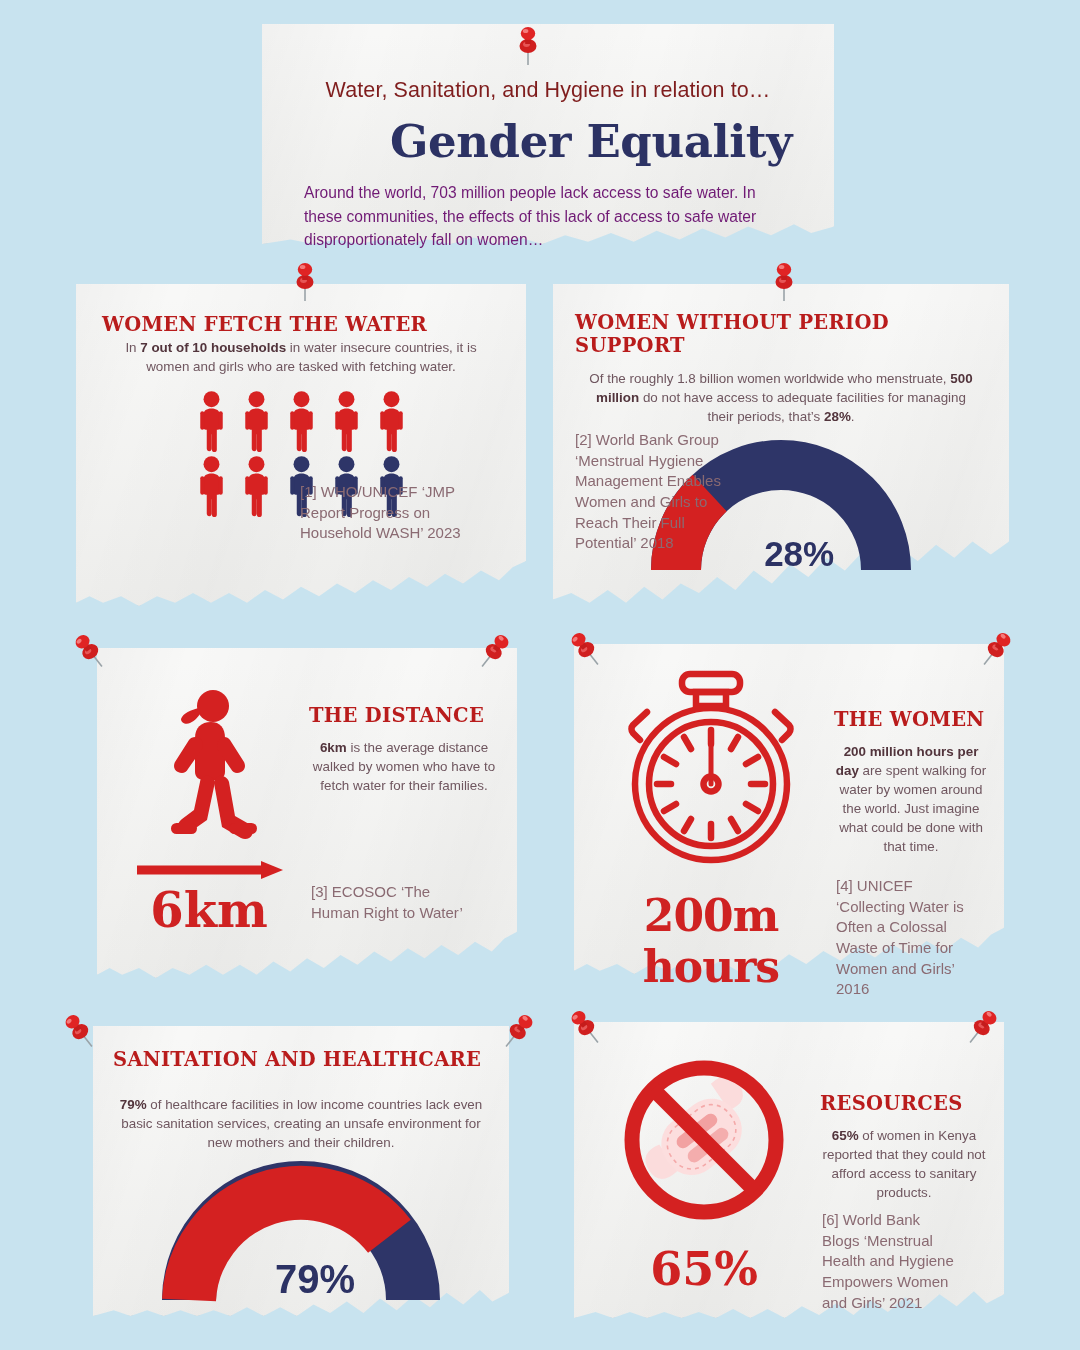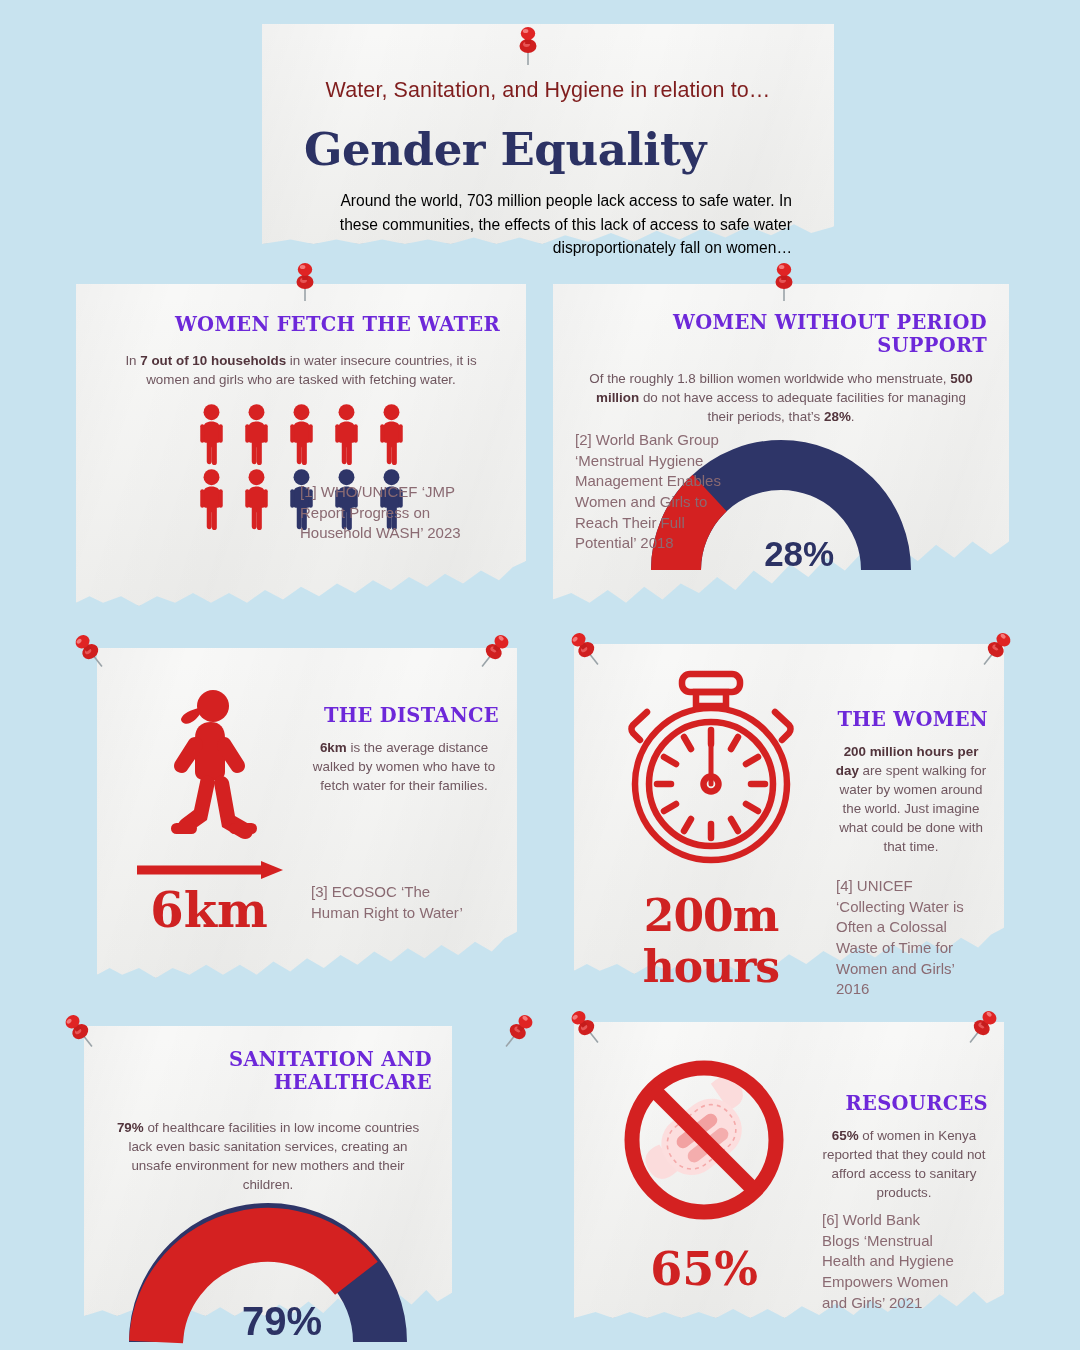--- a/index.html
+++ b/index.html
@@ -67,37 +67,37 @@
     font-size: 21.5px;
     color: #7f1d1d;
     text-align: center;
     letter-spacing: .1px;
   }
   .maintitle {
     font-family: "DejaVu Serif", serif;
     font-size: 45px;
     font-weight: bold;
     color: #2c3264;
-    text-align: left;
+    text-align: right;
     letter-spacing: -.4px;
-    margin-top: 20px;
+    margin-top: 12px;
   }
   .lede {
     font-size: 15.6px;
     line-height: 1.52;
-    color: #000000;
-    text-align: right;
+    color: #701a75;
+    text-align: left;
     margin-top: 13px;
   }
 
   .card-title {
     font-family: "DejaVu Serif", serif;
     font-weight: bold;
-    color: #6d28d9;
-    text-align: right;
+    color: #b91c1c;
+    text-align: left;
     font-size: 19.5px;
     letter-spacing: .3px;
   }
   .card-body {
     font-size: 13.4px;
     line-height: 1.42;
     color: #6f565f;
     text-align: center;
   }
   .card-body b { color: #52343c; font-weight: bold; }
@@ -152,21 +152,21 @@
       <rect x="14.2" y="13" width="5.6" height="9" fill="#c51c1c"></rect>
       <ellipse cx="17" cy="11.5" rx="7.2" ry="6.4" fill="#e02424"></ellipse>
       <ellipse cx="14.6" cy="9" rx="2.8" ry="2" fill="#f78b8b" opacity=".85"></ellipse>
     </svg>
   </div>
 
   <div class="card torn" style="left:76px; top:284px; width:450px; height:322px;">
     <div class="paper tear-a"></div>
     <div class="card-inner" style="padding:29px 26px 0 26px;">
       <div class="card-title">WOMEN FETCH THE WATER</div>
-      <div class="card-body" style="margin-top:15px;padding:0 6px;">In <b>7 out of 10 households</b> in water insecure countries, it is women and girls who are tasked with fetching water.</div>
+      <div class="card-body" style="margin-top:2px;padding:0 6px;">In <b>7 out of 10 households</b> in water insecure countries, it is women and girls who are tasked with fetching water.</div>
 
       <div class="people" style="margin-top:14px;">
         <div class="people-row">
           <span class="person">
               <svg viewBox="0 0 42 64">
                 <g fill="#d72222">
                   <circle cx="21" cy="9.5" r="8.2"></circle>
                   <path d="M21 19c-5 0-8.4 2.2-8.4 6.8v12.6c0 1.5 1 2.6 2.4 2.6h1.1v19.4c0 1.7 1.1 2.7 2.6 2.7s2.5-1 2.5-2.7V45.6h0.2v15.8c0 1.7 1.1 2.7 2.6 2.7s2.5-1 2.5-2.7V41h1.1c1.4 0 2.4-1.1 2.4-2.6V25.8C29.4 21.2 26 19 21 19z"></path>
                   <rect x="9.4" y="22" width="4.2" height="19" rx="2.1"></rect>
                   <rect x="28.4" y="22" width="4.2" height="19" rx="2.1"></rect>
@@ -441,21 +441,21 @@
     <svg viewBox="0 0 34 44">
       <line x1="17" y1="28" x2="17" y2="43" stroke="#9aa3a8" stroke-width="1.6"></line>
       <ellipse cx="17" cy="24" rx="8.5" ry="7" fill="#d01f1f"></ellipse>
       <ellipse cx="15.5" cy="22.5" rx="3.4" ry="2.4" fill="#ef6a6a" opacity=".75"></ellipse>
       <rect x="14.2" y="13" width="5.6" height="9" fill="#c51c1c"></rect>
       <ellipse cx="17" cy="11.5" rx="7.2" ry="6.4" fill="#e02424"></ellipse>
       <ellipse cx="14.6" cy="9" rx="2.8" ry="2" fill="#f78b8b" opacity=".85"></ellipse>
     </svg>
   </div>
 
-  <div class="card torn" style="left:84px; top:1026px; width:368px; height:290px;padding-left:16px;">
+  <div class="card torn" style="left:93px; top:1026px; width:416px; height:290px;padding-left:16px;">
     <div class="paper tear-c"></div>
     <div class="card-inner" style="padding:22px 20px 0 20px;">
       <div class="card-title">SANITATION AND HEALTHCARE</div>
       <div class="card-body" style="margin-top:24px;padding:0 6px;"><b>79%</b> of healthcare facilities in low income countries lack even basic sanitation services, creating an unsafe environment for new mothers and their children.</div>
 
       <div class="gauge" style="margin:12px auto 0; width:280px; height:142px;">
         <svg viewBox="0 0 280 142" width="280" height="142">
 
           <path d="M 28 136 A 112 112 0 0 1 252 136" fill="none" stroke="#2e3568" stroke-width="54"></path>
 

